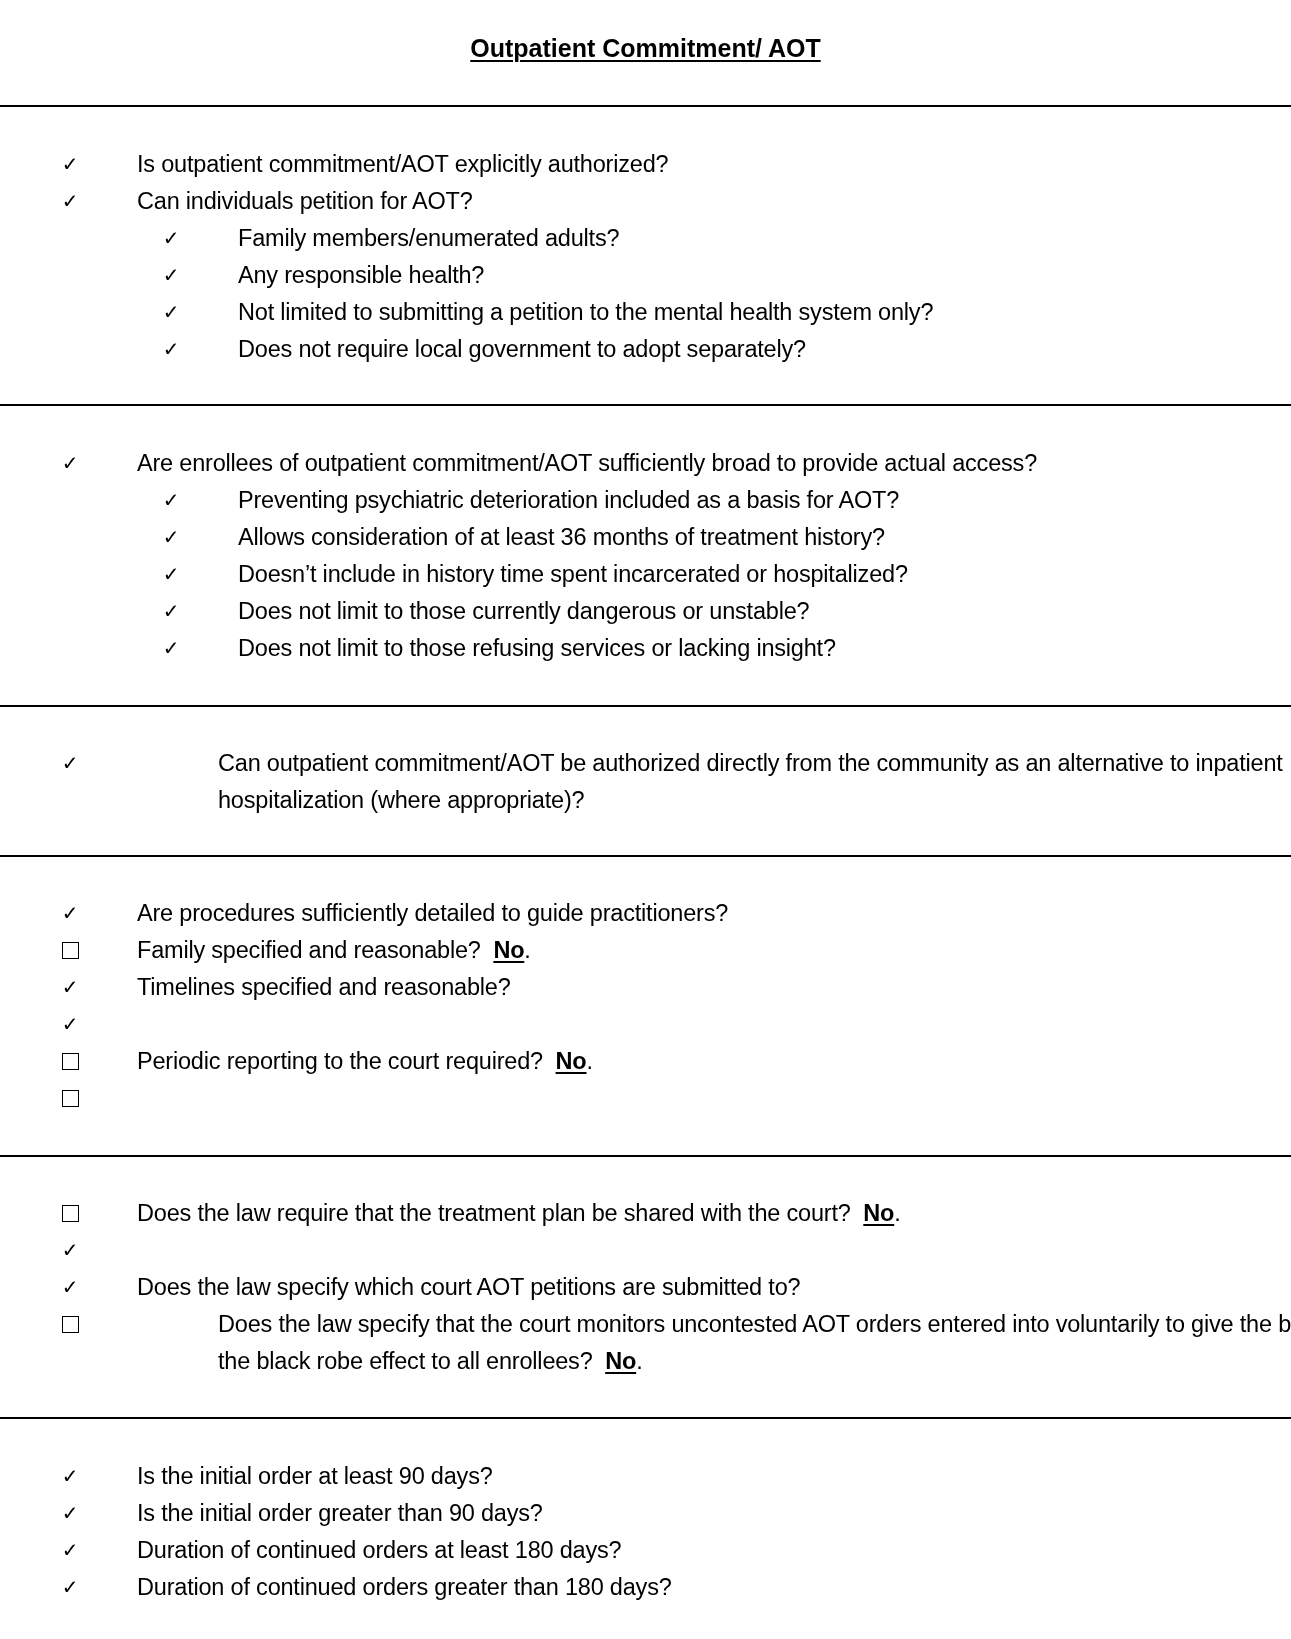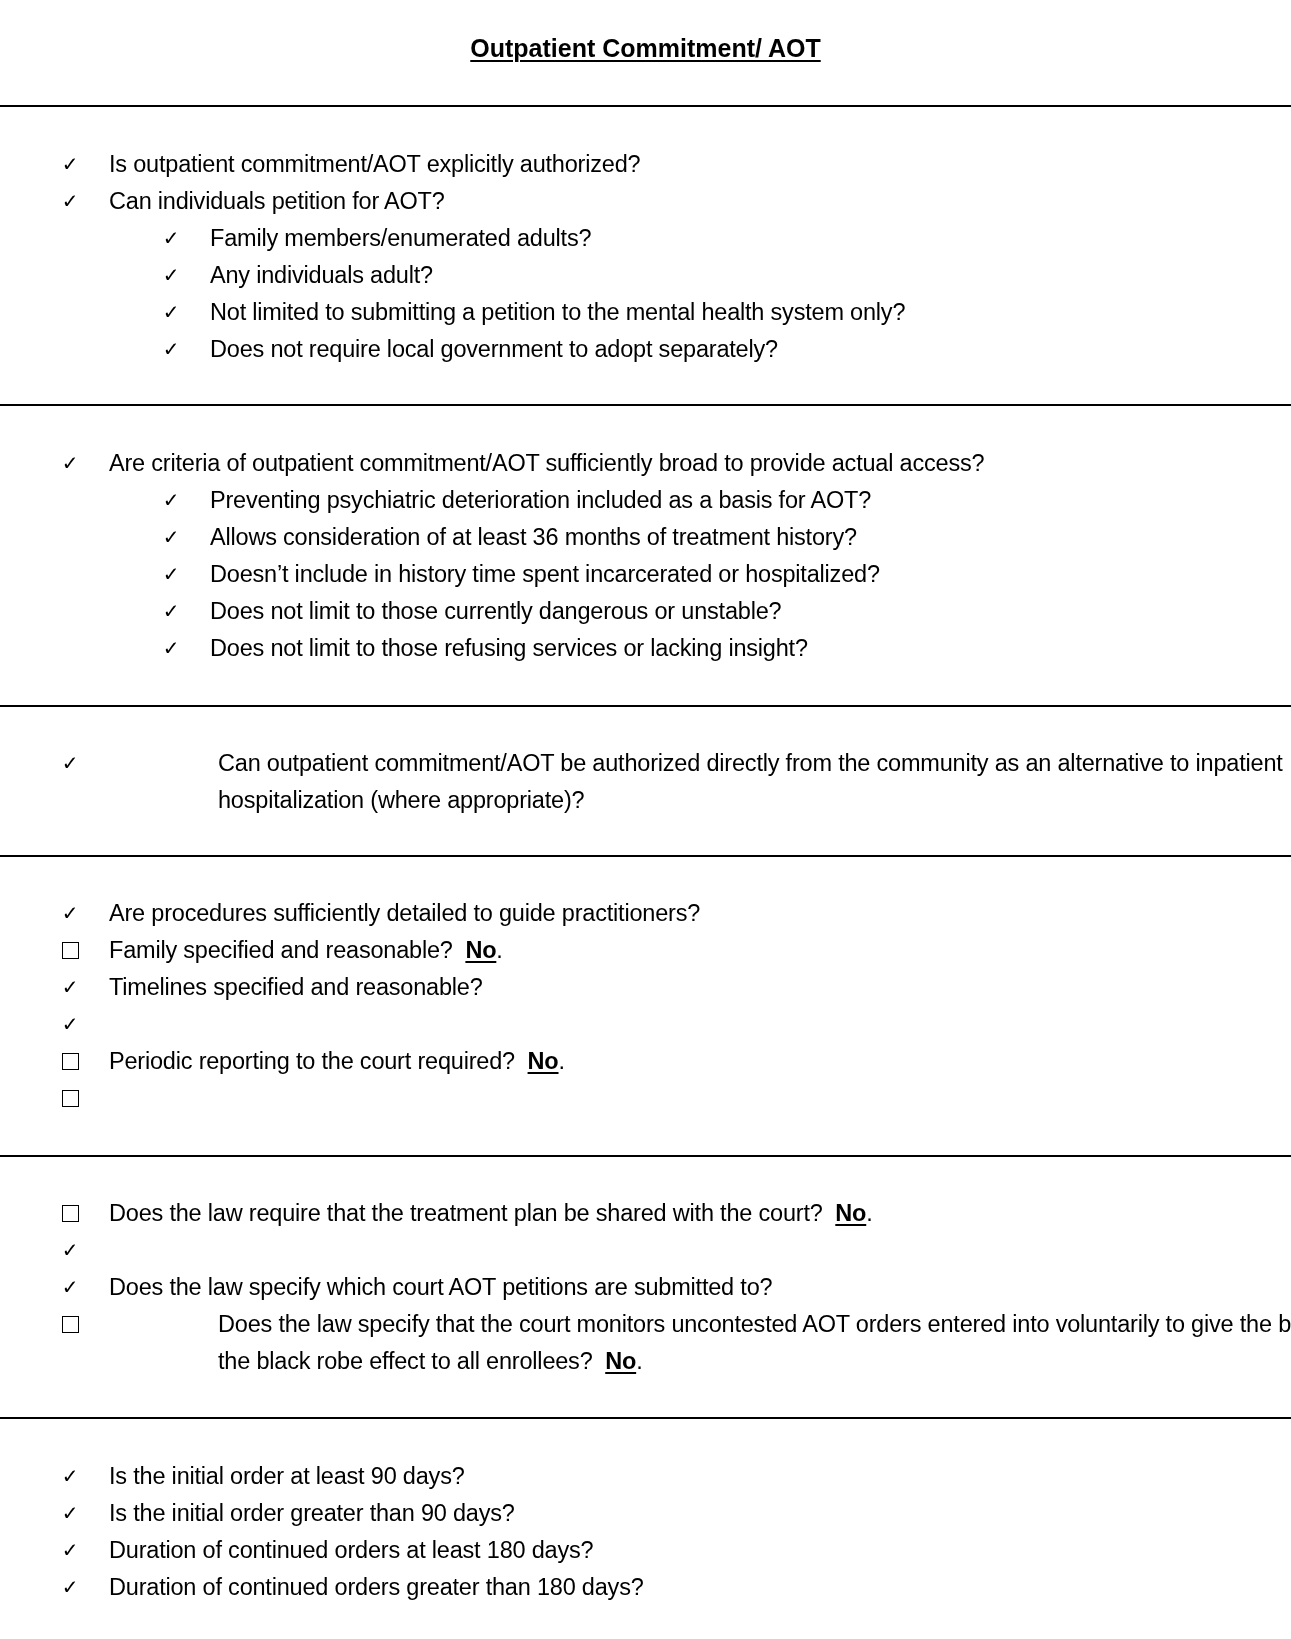--- a/index.html
+++ b/index.html
@@ -11,21 +11,21 @@
   .title {
     position: absolute; top: 34px; left: 0; width: 1291px; text-align: center;
     font-size: 25px; font-weight: bold; text-decoration: underline;
     text-decoration-thickness: 2px; text-underline-offset: 3px;
   }
   .rule { position: absolute; left: 0; width: 1291px; height: 2px; background: #000; }
   .section { position: absolute; left: 0; width: 1291px; }
   .item { position: relative; font-size: 23.5px; line-height: 37px; height: 37px; white-space: nowrap; letter-spacing: -0.2px; }
   .item.wrap { height: auto; white-space: normal; }
   .item .mark { position: absolute; top: 0; width: 30px; text-align: center; font-family: "DejaVu Sans", sans-serif; font-size: 20px; }
-  .item .text { position: absolute; top: 0; }
+  .item .text { position: absolute; top: 0; margin-left: 28px; }
   .item.wrap .text { position: relative; display: block; }
   .lvl1 .mark { left: 55px; }
   .lvl1 .text { left: 109px; }
   .lvl1.wrap .text { margin-left: 109px; width: 1180px; }
   .lvl2 .mark { left: 156px; }
   .lvl2 .text { left: 210px; }
   .box { display: inline-block; width: 15px; height: 15px; border: 1.3px solid #000; vertical-align: middle; margin-top: -3px; }
   .ans { font-weight: bold; text-decoration: underline; text-decoration-thickness: 2px; text-underline-offset: 3px; }
 </style>
 </head>
@@ -42,37 +42,37 @@
     <div class="item lvl1">
       <span class="mark">✓</span>
       <span class="text"><span>Can individuals petition for AOT?</span></span>
     </div>
     <div class="item lvl2">
       <span class="mark">✓</span>
       <span class="text"><span>Family members/enumerated adults?</span></span>
     </div>
     <div class="item lvl2">
       <span class="mark">✓</span>
-      <span class="text"><span>Any individuals adult?</span></span>
+      <span class="text"><span>Any responsible health?</span></span>
     </div>
     <div class="item lvl2">
       <span class="mark">✓</span>
       <span class="text"><span>Not limited to submitting a petition to the mental health system only?</span></span>
     </div>
     <div class="item lvl2">
       <span class="mark">✓</span>
       <span class="text"><span>Does not require local government to adopt separately?</span></span>
     </div>
   </div>
 
 <div class="rule" style="top:404px"></div>
 <div class="section" style="top:445px">
     <div class="item lvl1">
       <span class="mark">✓</span>
-      <span class="text"><span>Are criteria of outpatient commitment/AOT sufficiently broad to provide actual access?</span></span>
+      <span class="text"><span>Are enrollees of outpatient commitment/AOT sufficiently broad to provide actual access?</span></span>
     </div>
     <div class="item lvl2">
       <span class="mark">✓</span>
       <span class="text"><span>Preventing psychiatric deterioration included as a basis for AOT?</span></span>
     </div>
     <div class="item lvl2">
       <span class="mark">✓</span>
       <span class="text"><span>Allows consideration of at least 36 months of treatment history?</span></span>
     </div>
     <div class="item lvl2">

